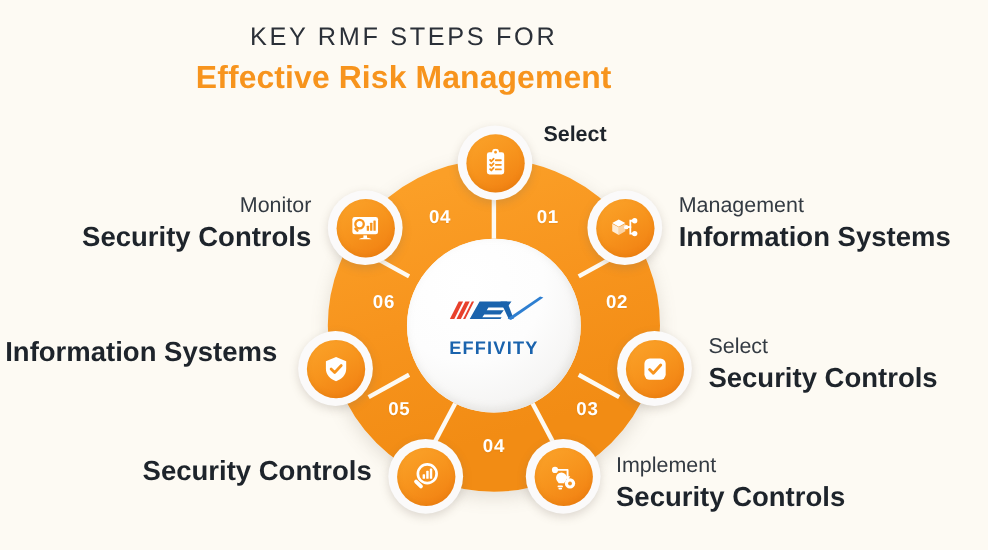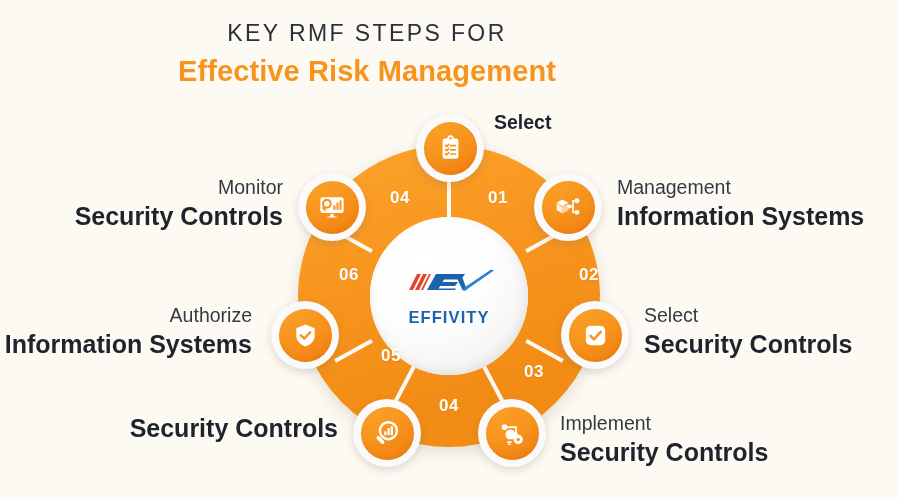--- a/index.html
+++ b/index.html
@@ -208,24 +208,24 @@
 
         <path d="M52 7 L59.5 23 L64 23 L58 7 Z" fill="#1a63ad"></path>
 
         <path d="M58.5 22.5 L88 2.5 L91 3.5 L61.5 24 Z" fill="#2e7fd1"></path>
       </svg>
       <div class="logo-word">EFFIVITY</div>
     </div>
   </div>
 
   <div class="step-num" style="left:498px; top:198px;">01</div>
-  <div class="step-num" style="left:561px; top:275px;margin-left:28px;">02</div>
+  <div class="step-num" style="left:561px; top:275px;">02</div>
   <div class="step-num" style="left:534px; top:372px;">03</div>
   <div class="step-num" style="left:449px; top:406px;">04</div>
-  <div class="step-num" style="left:363px; top:356px;margin-left:28px;">05</div>
+  <div class="step-num" style="left:363px; top:372px;">05</div>
   <div class="step-num" style="left:338px; top:275px;margin-left:11px;">06</div>
   <div class="step-num" style="left:400px; top:198px;">04</div>
 
   <div class="badge" style="left:450px; top:148px;">
     <div class="badge-inner">
       <svg width="27" height="27" viewBox="0 0 24 24">
         <path fill="#ffffff" d="M17 3h-2.2a2.8 2.8 0 0 0-5.6 0H7a2 2 0 0 0-2 2v14a2 2 0 0 0 2 2h10a2 2 0 0 0 2-2V5a2 2 0 0 0-2-2zm-5-1.1c.62 0 1.12.5 1.12 1.1S12.62 4.1 12 4.1 10.88 3.6 10.88 3s.5-1.1 1.12-1.1z"></path>
         <g stroke="#f7941d" stroke-width="1.5" stroke-linecap="round" stroke-linejoin="round" fill="none">
           <polyline points="7.6,9.3 8.6,10.3 10.4,8.3"></polyline>
           <polyline points="7.6,13.0 8.6,14.0 10.4,12.0"></polyline>
@@ -348,21 +348,20 @@
   <div class="lbl right" style="left:560px; top:412px;">
     <span class="l1">Implement</span>
     <span class="l2">Security Controls</span>
   </div>
 
   <div class="lbl left" style="left:338px; top:412px;">
     <span class="l2">Security Controls</span>
   </div>
 
   <div class="lbl left" style="left:252px; top:304px;">
-    <span class="l1">Authorize</span>
     <span class="l2">Information Systems</span>
   </div>
 
   <div class="lbl left" style="left:283px; top:176px;">
     <span class="l1">Monitor</span>
     <span class="l2">Security Controls</span>
   </div>
 
 </div>
 

